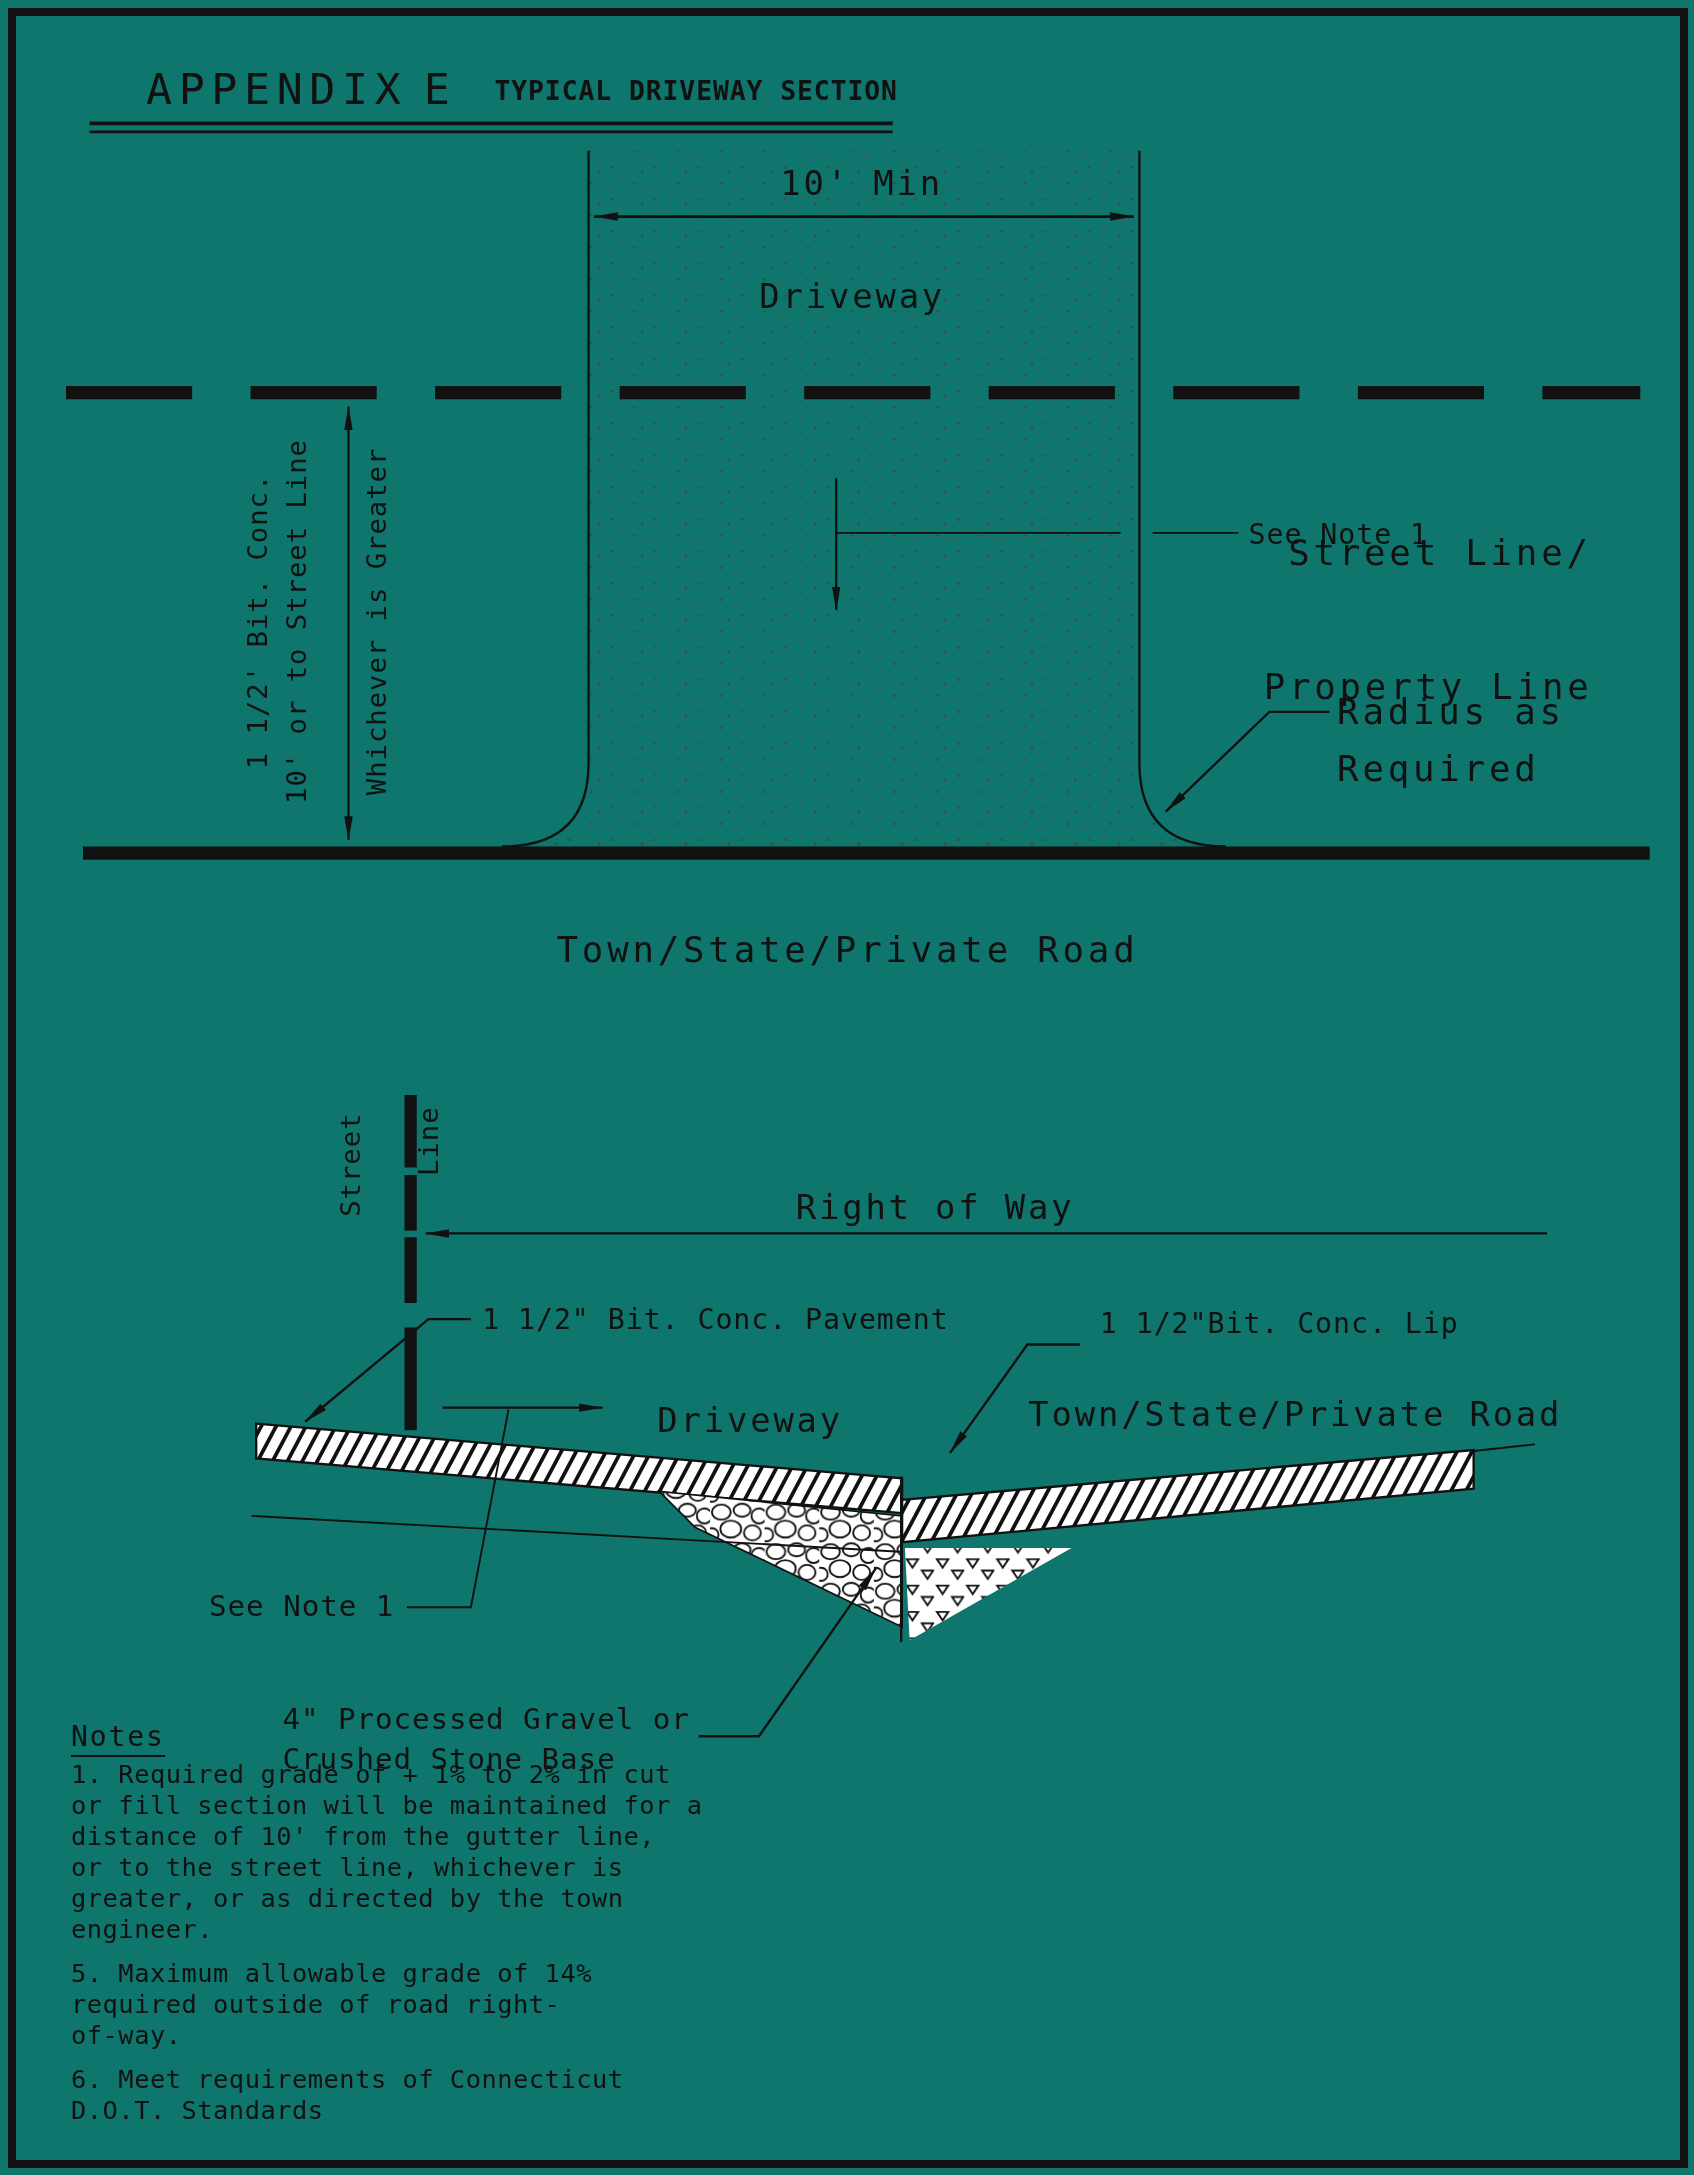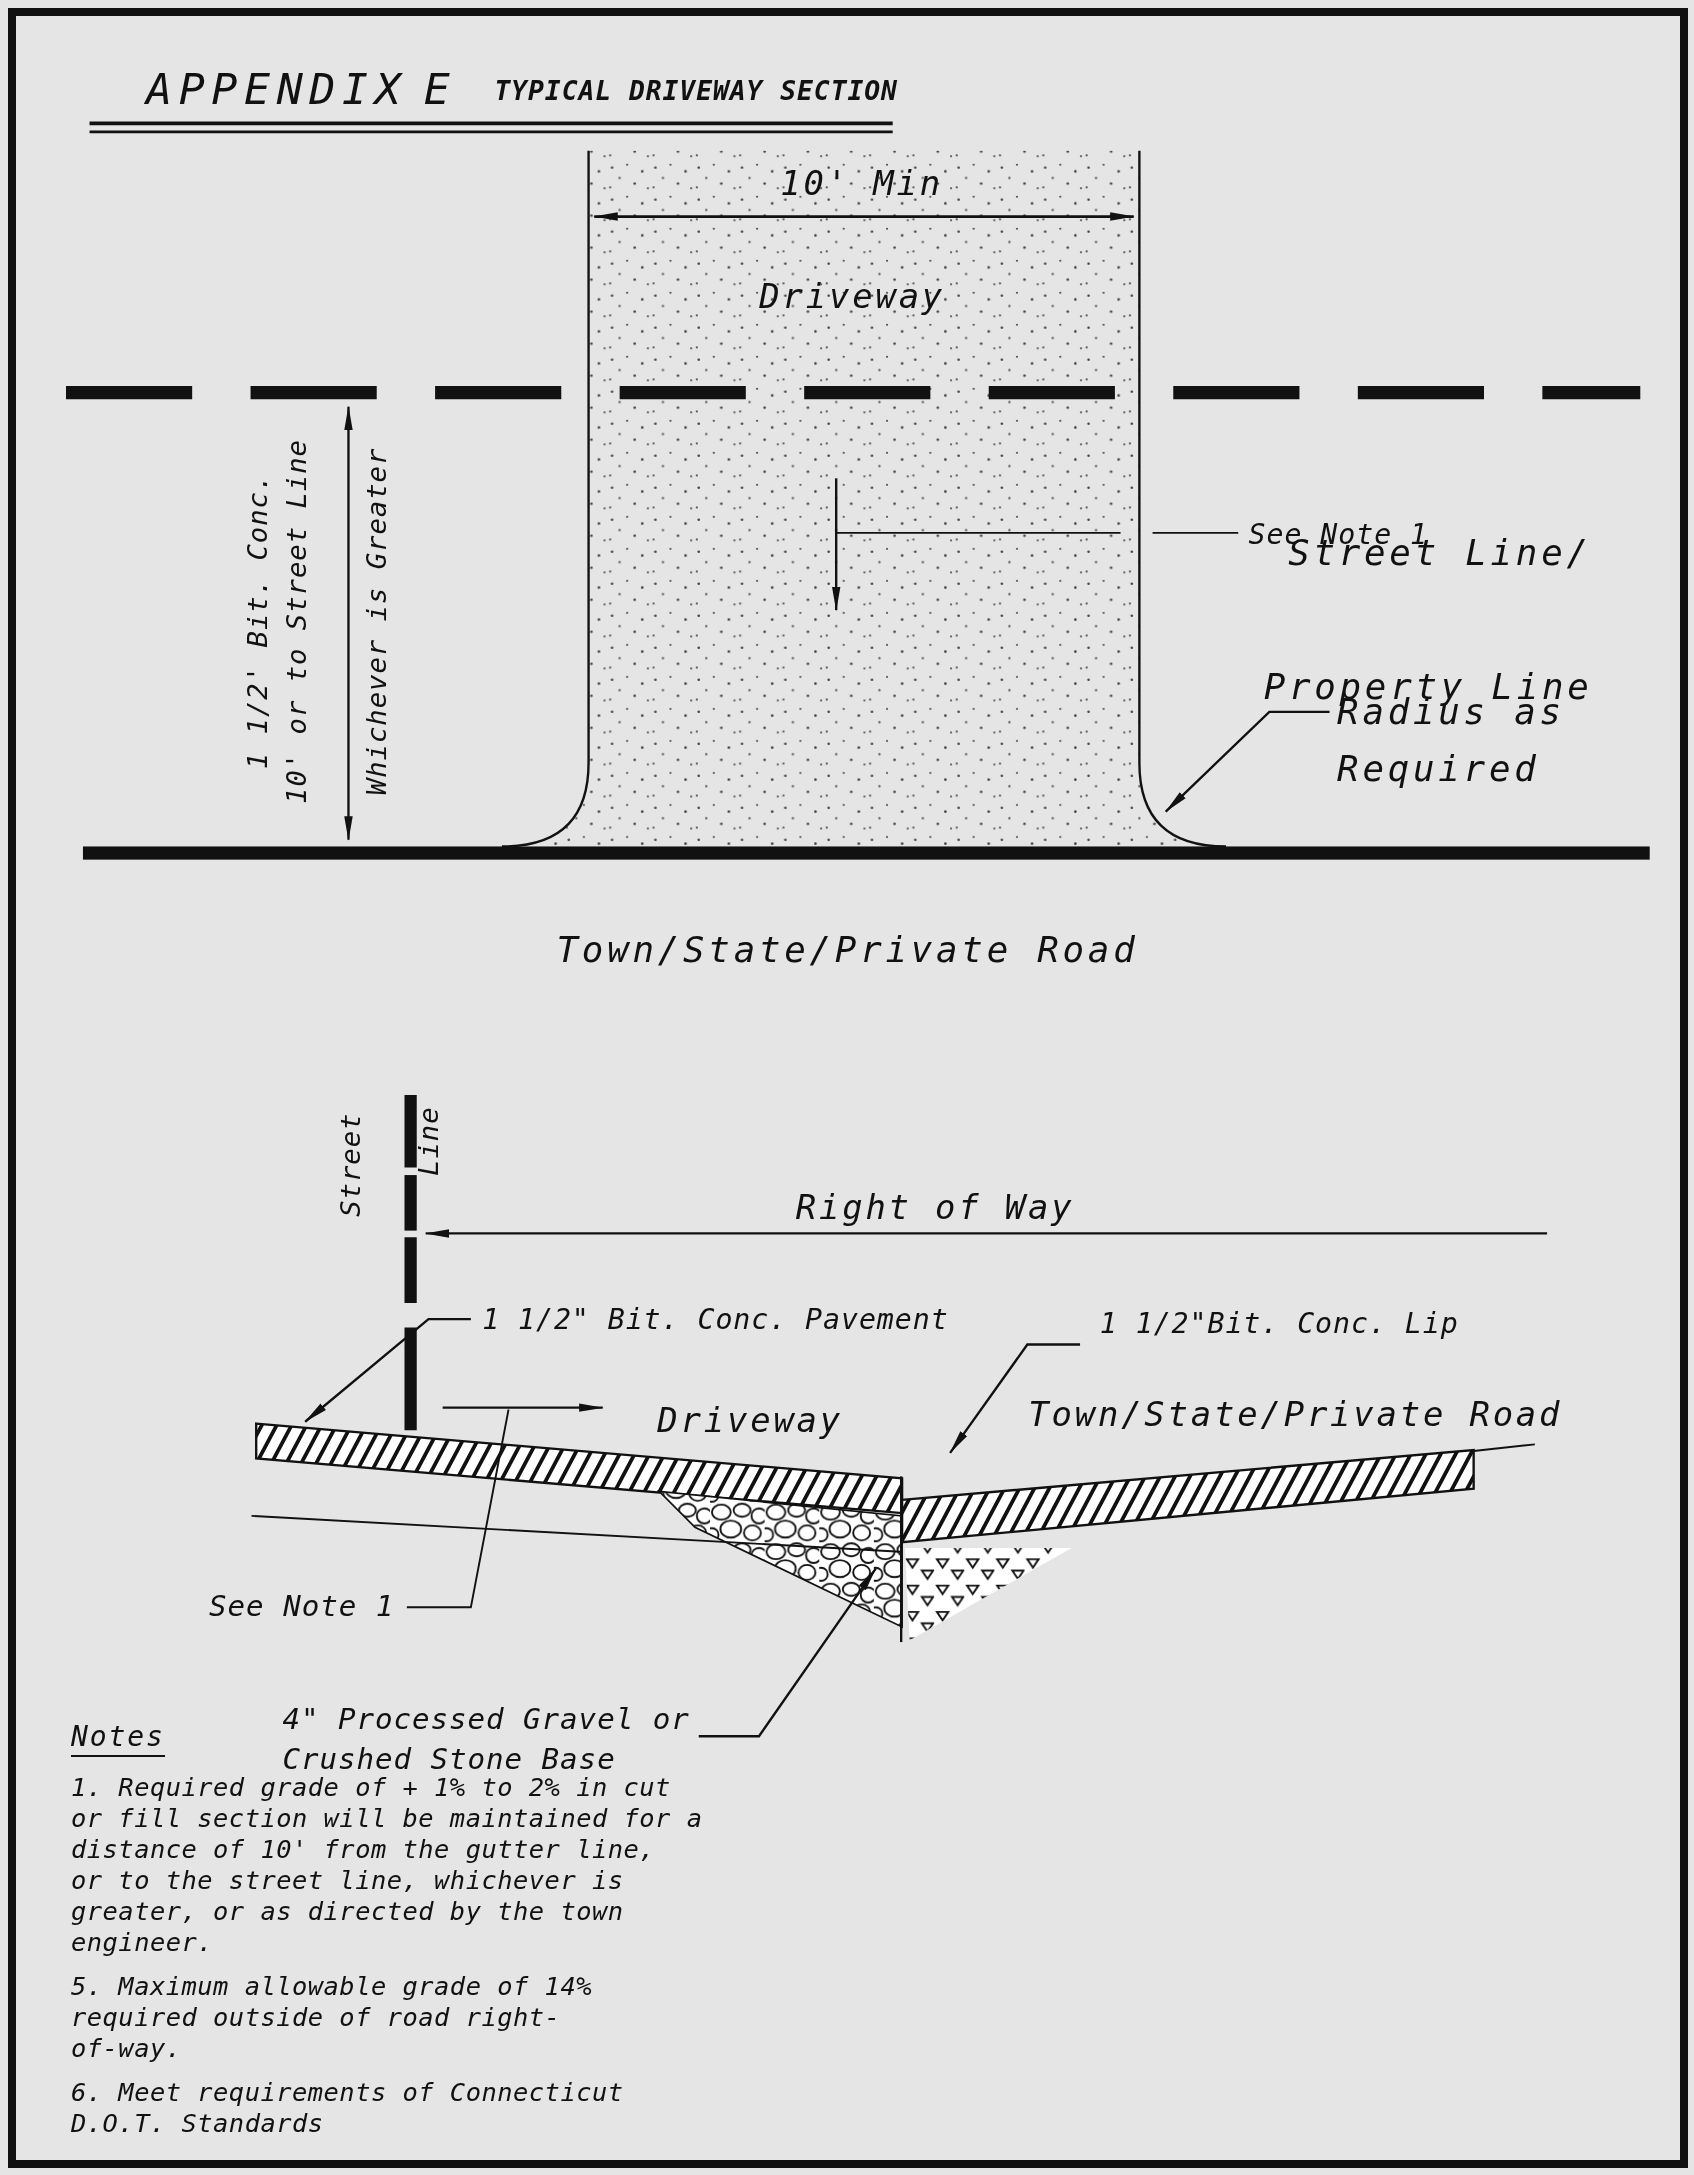--- a/index.html
+++ b/index.html
@@ -1,23 +1,22 @@
 <!DOCTYPE html>
 <html style="font-size:15px"><head>
 <meta charset="utf-8">
 <style>
   html,body{margin:0;padding:0;background:#888;}
   #page{
     position:relative;
     width:1695px;height:2175px;
-    background:#e5e5e5;
+    background:#0f766e;
     font-family:"DejaVu Sans Mono", monospace;
     color:#111;
     overflow:hidden;
-    font-style:italic;
   }
   #frame{
     position:absolute;left:7.5px;top:7.5px;right:7.5px;bottom:7.5px;
     border:8.5px solid #111;
     pointer-events:none;
   }
   svg.draw{position:absolute;left:0;top:0;}
   text{fill:#111;}
   .t-appendix{font-size:46px;letter-spacing:7px;}
   .t-subtitle{font-size:28px;font-weight:bold;letter-spacing:1px;}
@@ -25,21 +24,21 @@
   .t-big2{font-size:38px;letter-spacing:4px;}
   .t-med{font-size:30px;letter-spacing:1px;}
   .t-med2{font-size:31px;letter-spacing:1px;}
   .t-vert{font-size:29px;letter-spacing:1px;}
   #notes{
     position:absolute;left:71px;top:1721px;width:716px;
     font-size:25.4px;line-height:31px;letter-spacing:0.5px;
   }
   #notes .heading{
     display:inline-block;font-size:28px;
-    border-bottom:2.8px solid #111;padding-bottom:2.8px;margin-bottom:15px;
+    border-bottom:2.8px solid #111;padding-bottom:2.8px;margin-bottom:2px;
     letter-spacing:1.9px;
   }
   #notes p{margin:0 0 13px 0;white-space:pre-line;}
 </style>
 </head>
 <body>
 
 <div id="page">
   <div id="frame"></div>
 

